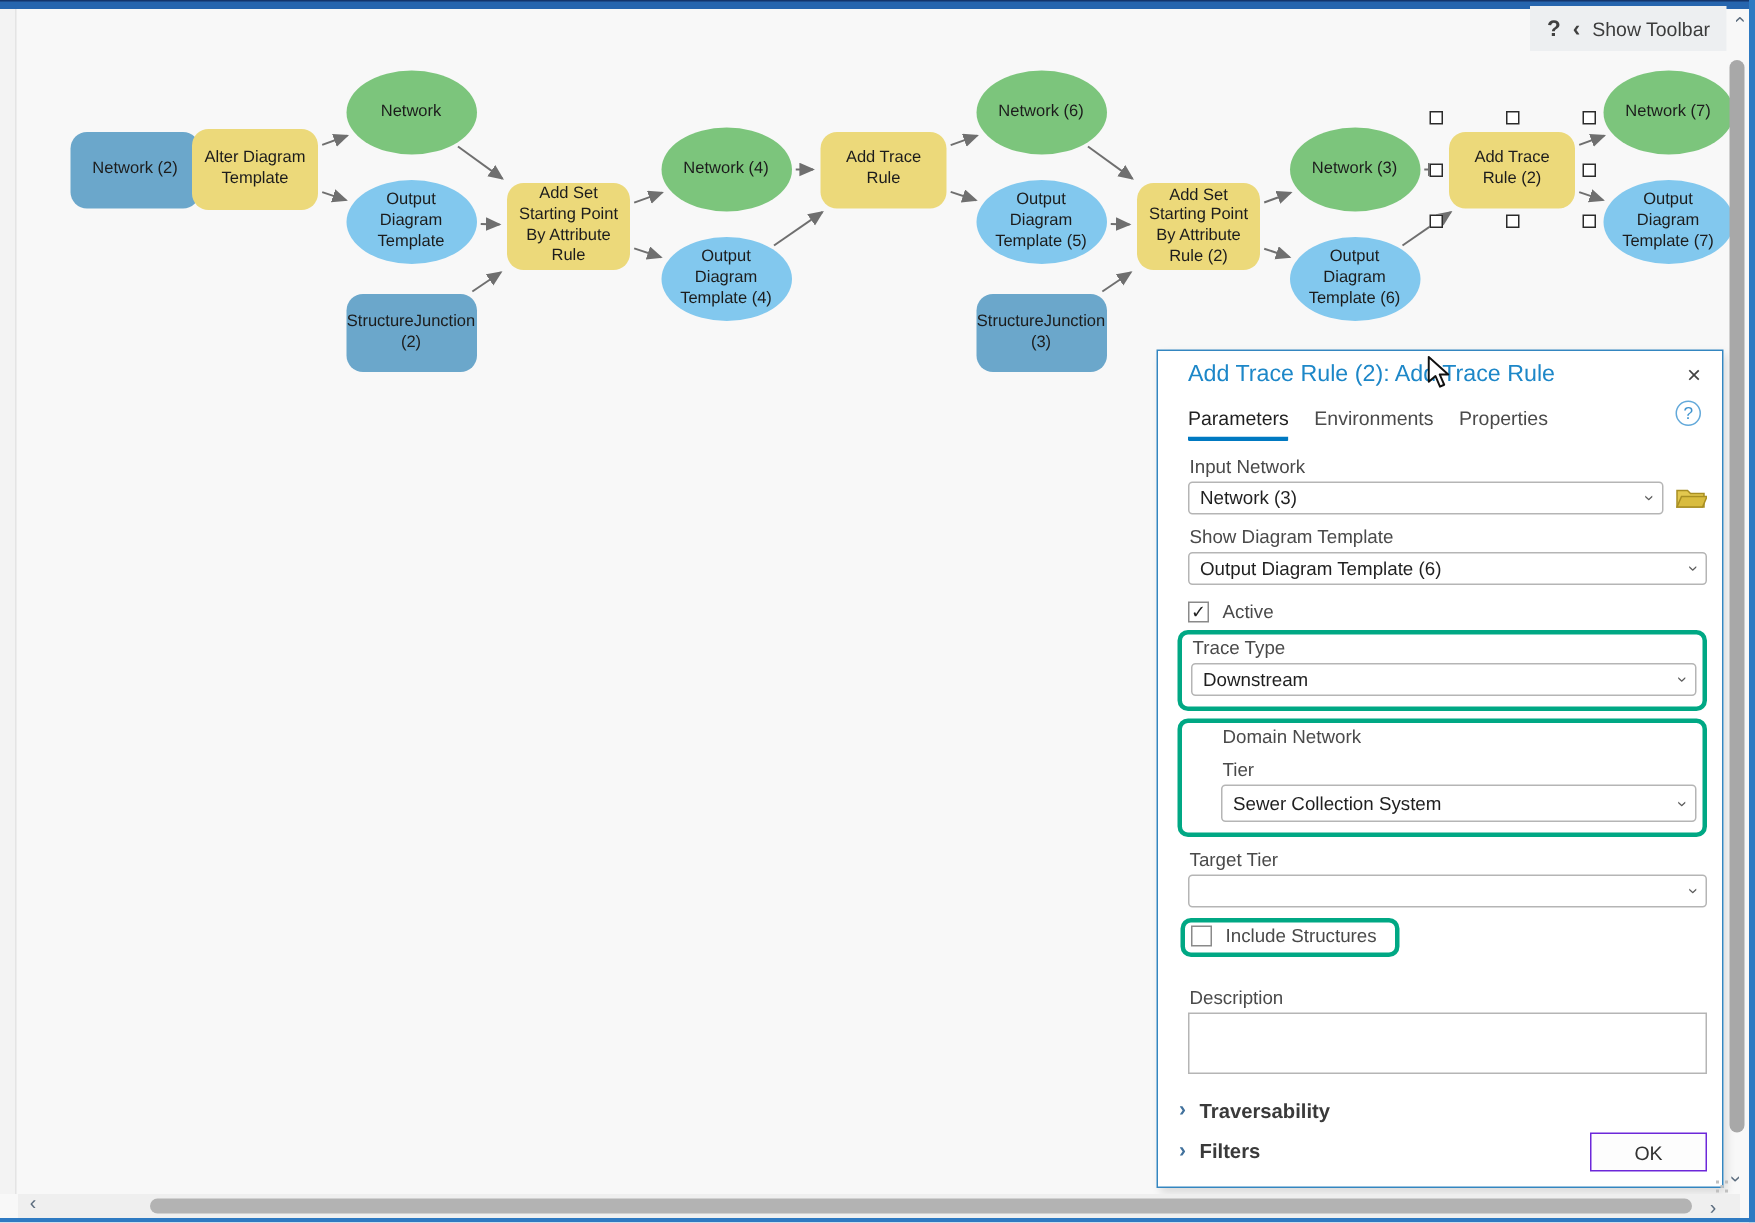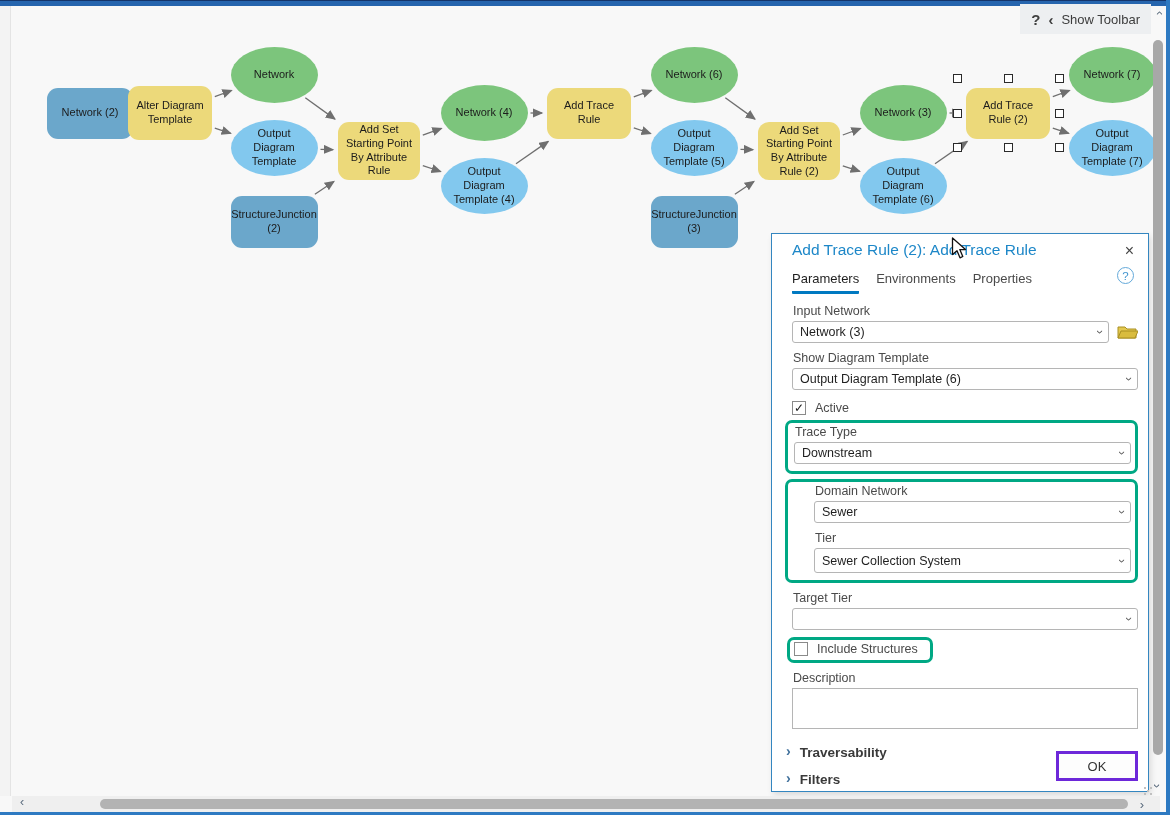--- a/index.html
+++ b/index.html
@@ -37,28 +37,28 @@
   .flabel{font-size:12.5px;color:#4a4a4a;margin:8px 0 3px 1px;}
   .selrow{display:flex;align-items:center;gap:8px;}
   .select{flex:1;height:20px;border:1px solid #b5b5b5;border-radius:3px;background:#fff;display:flex;align-items:center;
           justify-content:space-between;padding:0 6px 0 7px;font-size:12.5px;color:#1f1f1f;cursor:default;}
   .chev-down{display:inline-block;transform:rotate(90deg);color:#5c5c5c;font-size:12px;line-height:10px;}
   .checkline{display:flex;align-items:center;gap:9px;margin-top:11px;font-size:12.5px;color:#4a4a4a;}
   .cbox{width:14px;height:14px;border:1px solid #8a8a8a;background:#fff;display:flex;align-items:center;justify-content:center;
         font-size:12px;color:#222;box-sizing:border-box;}
   .hl{border:3px solid #00a884;border-radius:7px;}
   .hl-block{margin:5px 0 0 -7px;padding:2px 4px 7px 6px;}
-  .hl-inline{margin:7px 0 0 -5px;padding:2px 12px 4px 4px;display:inline-block;}
+  .hl-inline{margin:7px 0 12px -5px;padding:2px 12px 4px 4px;display:inline-block;}
   .hl-inline .checkline{margin-top:0;}
   .descarea{width:100%;height:41px;border:1px solid #b5b5b5;background:#fff;resize:none;box-sizing:border-box;
             font-family:"Liberation Sans",sans-serif;font-size:12px;outline:none;}
   .expander{display:flex;align-items:center;gap:9px;margin:11px 0 0 -6px;font-size:13.5px;font-weight:700;color:#3a3a3a;}
   .expander .exp-chev{font-size:14px;font-weight:700;color:#41719c;transform:translateY(-1px);}
   .okrow{position:absolute;right:10px;bottom:10px;display:flex;align-items:center;}
-  .okbtn{min-width:76px;height:24px;background:#fdfdfd;border:3px solid #6d28d9;font-size:13px;color:#333;
+  .okbtn{min-width:76px;height:24px;background:#fdfdfd;border:1px solid #6d28d9;font-size:13px;color:#333;
          display:flex;align-items:center;justify-content:center;cursor:default;}
   .grip{position:absolute;right:2px;bottom:2px;width:2px;height:2px;background:#c0c0c0;
         box-shadow:6px 0 #c0c0c0,0 6px #c0c0c0,6px 6px #c0c0c0,3px 3px #c0c0c0,-3px 9px #c0c0c0;}
   
   .vsb{position:absolute;top:4px;right:5px;width:14px;bottom:20px;z-index:6;}
   .vsb .arrow{position:absolute;left:0;width:14px;height:14px;color:#5a6b7d;font-size:13px;display:flex;align-items:center;justify-content:center;}
   .vsb .up{top:2px;transform:rotate(-90deg);}
   .vsb .down{bottom:2px;transform:rotate(90deg);}
   .vsb .thumb{position:absolute;left:2px;width:10px;top:36px;bottom:40px;background:#a8a8a8;border-radius:6px;}
   .hsb{position:absolute;left:12px;right:10px;bottom:3px;height:16px;background:#efefef;z-index:6;}
@@ -223,24 +223,20 @@
       <div class="hl hl-block" style="border-color: rgb(0, 168, 132);">
         <div class="flabel" style="margin-top:0;">Trace Type</div>
         <div class="select">
           <span>Downstream</span>
           <span class="chev-down">›</span>
         </div>
       </div>
 
       <div class="hl hl-block" style="border-color: rgb(0, 168, 132); padding-left: 26px;">
         <div class="flabel" style="margin-top:0;">Domain Network</div>
-        <div class="select">
-          <span>Sewer</span>
-          <span class="chev-down">›</span>
-        </div>
         <div class="flabel">Tier</div>
         <div class="select" style="height:23px;">
           <span>Sewer Collection System</span>
           <span class="chev-down">›</span>
         </div>
       </div>
 
       <div>
         <div class="flabel">Target Tier</div>
         <div class="select">

